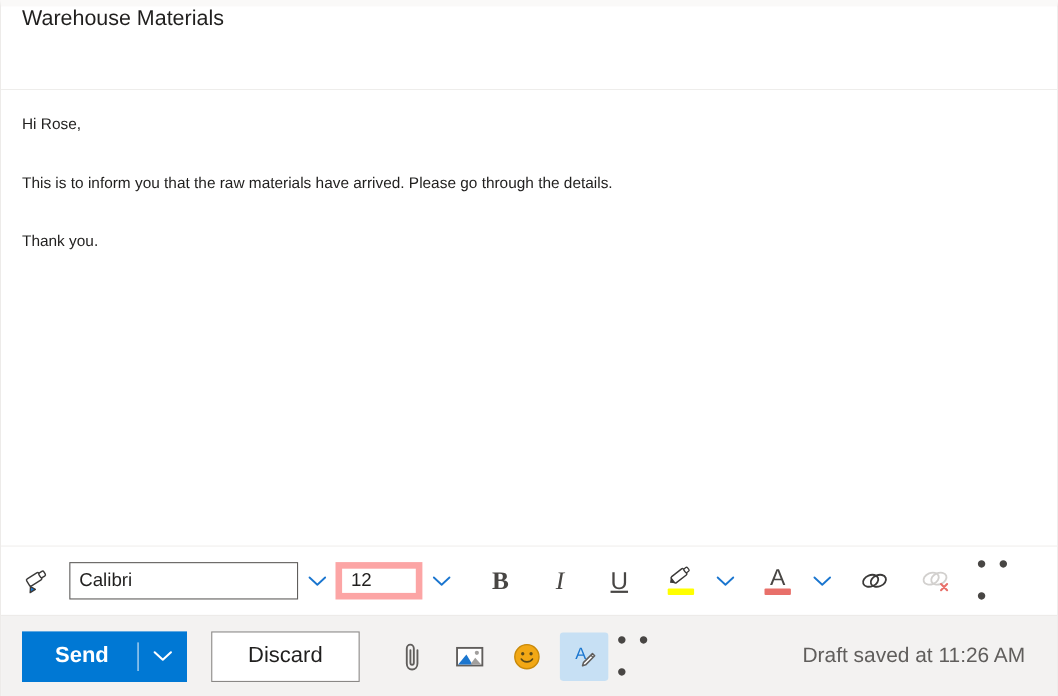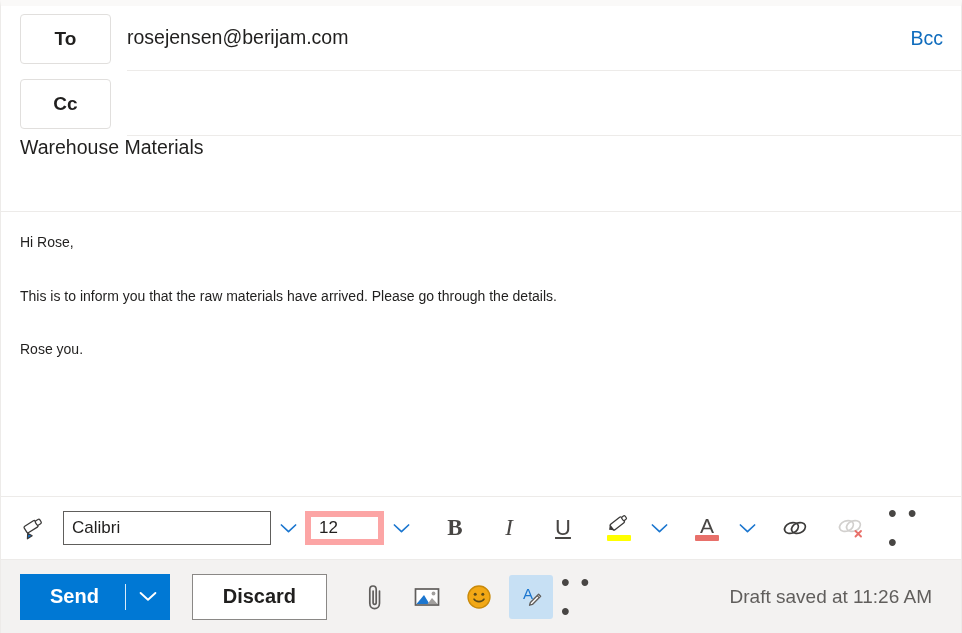--- a/index.html
+++ b/index.html
@@ -226,21 +226,21 @@
     cursor: pointer;
   }
   .discard-btn {
     height: 46px;
     min-width: 135px;
     margin-left: 22px;
     background: #ffffff;
     border: 1px solid #8a8886;
     color: #201f1e;
     font-size: 20px;
-    font-weight: 700;
+    font-weight: 400;
     display: flex;
     align-items: center;
     justify-content: center;
     cursor: pointer;
     font-family: "Liberation Sans", sans-serif;
     text-align: center;
   }
   .bar-icons {
     display: flex;
     align-items: center;
@@ -260,47 +260,29 @@
     font-size: 19px;
     color: #605e5c;
     padding-right: 10px;
   }
 </style>
 </head>
 <body>
 
 <div id="compose-window">
 
-  <div class="recipients">
-
-    <div class="rec-row">
-      <div class="rec-btn">To</div>
-      <div class="rec-field">
-        <div class="rec-value">rosejensen@berijam.com</div>
-        <div class="bcc-link">Bcc</div>
-      </div>
-    </div>
-
-    <div class="rec-row">
-      <div class="rec-btn">Cc</div>
-      <div class="rec-field">
-        <div class="rec-value empty"></div>
-      </div>
-    </div>
-
-  </div>
 
   <div class="subject-row">
     <div class="subject-text">Warehouse Materials</div>
   </div>
 
   <div class="body-area">
     <p class="body-para">Hi Rose,</p>
     <p class="body-para">This is to inform you that the raw materials have arrived. Please go through the details.</p>
-    <p class="body-para">Rose you.</p>
+    <p class="body-para">Thank you.</p>
   </div>
 
   <div class="format-bar">
 
     <div class="fmt-item painter-btn">
       <svg width="28" height="26" viewBox="0 0 28 26">
         <g transform="rotate(-32 14 13)">
           <rect x="4" y="5.5" width="13" height="7.5" rx="1.4" fill="#ffffff" stroke="#3b3a39" stroke-width="1.3"></rect>
           <rect x="16.4" y="6.8" width="5.2" height="5" rx="1.4" fill="#ffffff" stroke="#3b3a39" stroke-width="1.3"></rect>
           <path d="M4.2 13 L1 17.6 L6.6 17.6 L4.2 13 Z" fill="#1b76cf" stroke="#3b3a39" stroke-width="1.2" stroke-linejoin="round"></path>

